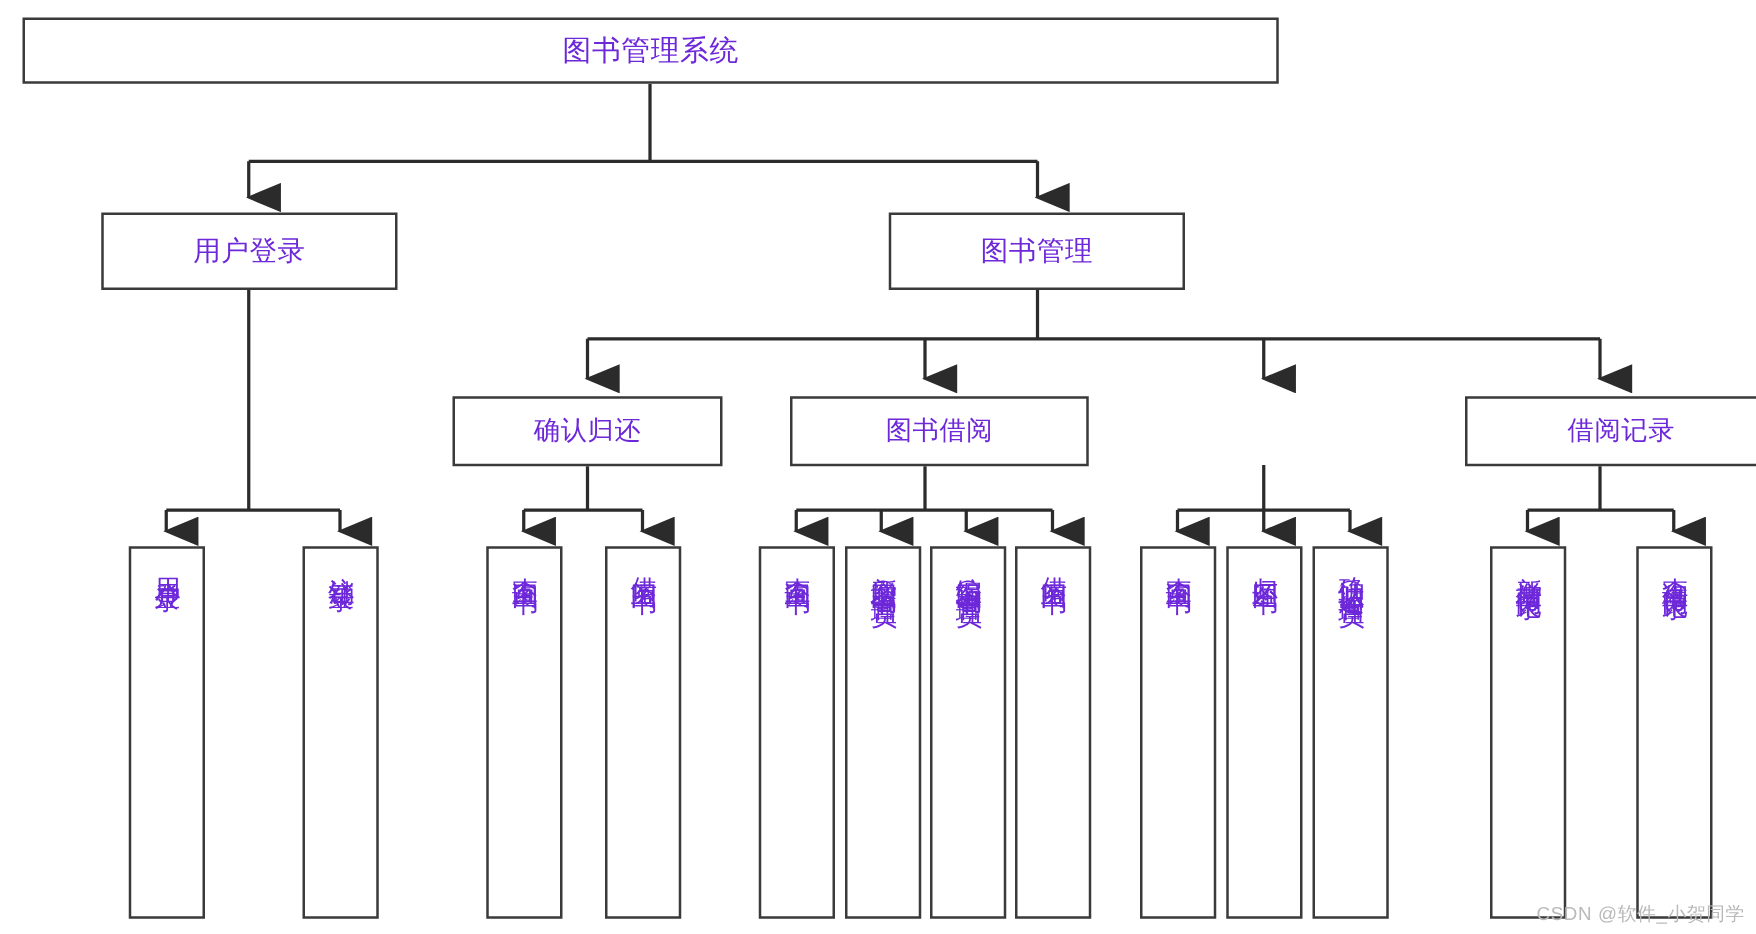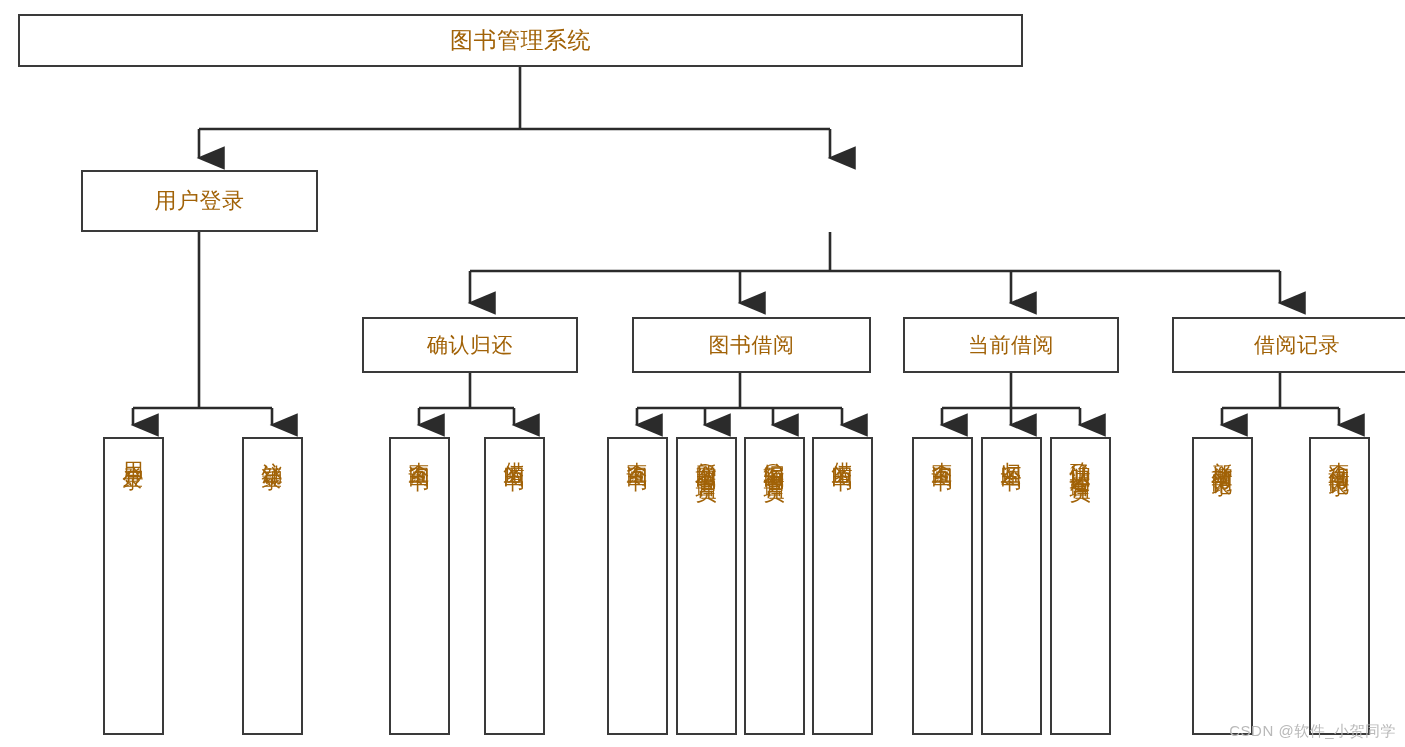--- a/index.html
+++ b/index.html
@@ -26,21 +26,21 @@
     pointer-events: none;
   }
   .node {
     position: absolute;
     box-sizing: border-box;
     background: #ffffff;
     border: 2.5px solid #3a3a3a;
     display: flex;
     align-items: center;
     justify-content: center;
-    color: #a16207;
+    color: #6d28d9;
     z-index: 2;
   }
   .node-label {
     display: block;
     text-align: center;
     line-height: 1.15;
     letter-spacing: 0.5px;
   }
   
   .n-root { left: 18px; top: 14px; width: 1005px; height: 53px; }
@@ -134,30 +134,30 @@
     </g>
   </svg>
 
   <div class="node n-root">
     <span class="node-label">图书管理系统</span>
   </div>
 
   <div class="node lvl2" style="left:81px; top:170px; width:237px;">
     <span class="node-label">用户登录</span>
   </div>
+  <div class="node lvl2" style="left:711px; top:170px; width:237px;">
+    <span class="node-label">图书管理</span>
+  </div>
 
   <div class="node lvl3" style="left:362px; top:317px; width:216px;">
     <span class="node-label">确认归还</span>
   </div>
   <div class="node lvl3" style="left:632px; top:317px; width:239px;">
     <span class="node-label">图书借阅</span>
   </div>
-  <div class="node lvl3" style="left:903px; top:317px; width:216px;">
-    <span class="node-label">当前借阅</span>
-  </div>
   <div class="node lvl3" style="left:1172px; top:317px; width:250px;">
     <span class="node-label">借阅记录</span>
   </div>
 
   <div class="node leaf" style="left:103px; width:61px;">
     <span class="node-label">用户登录</span>
   </div>
   <div class="node leaf" style="left:242px; width:61px;">
     <span class="node-label">注销登录</span>
   </div>

